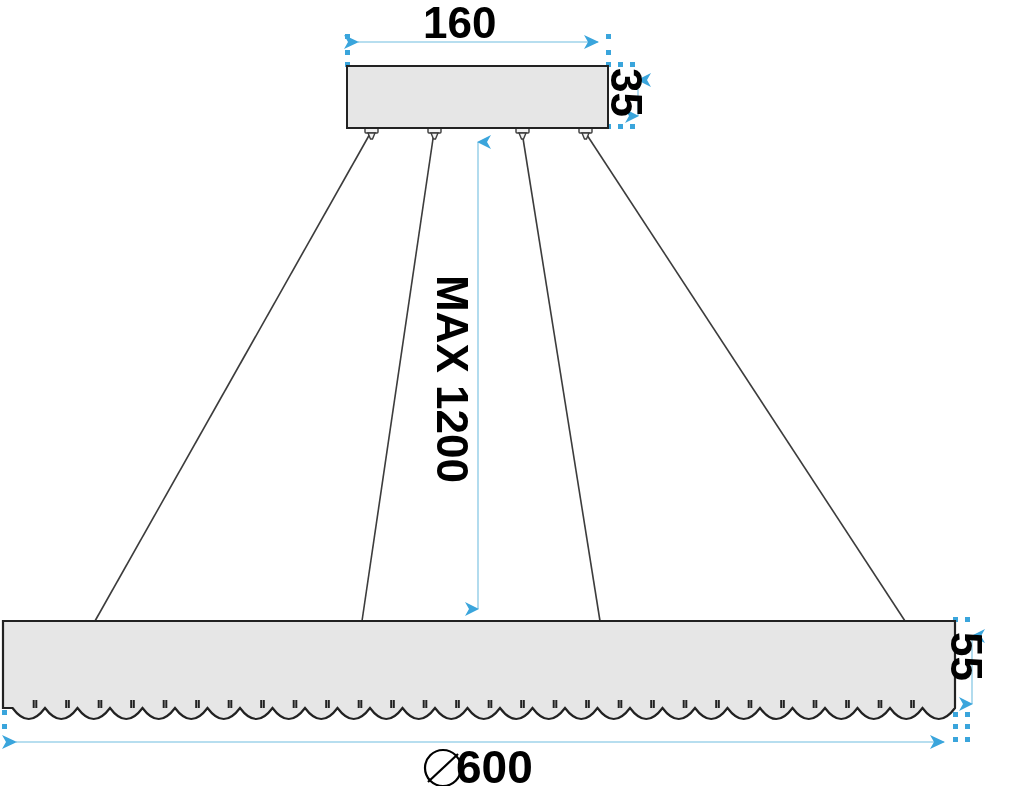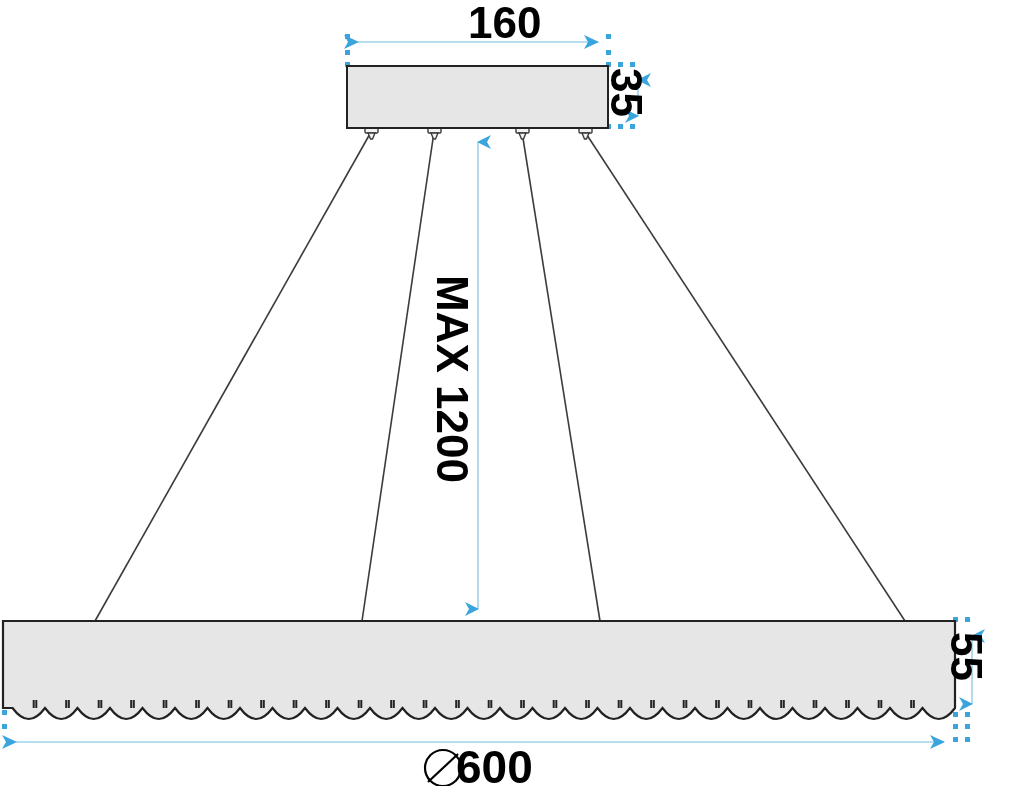--- a/index.html
+++ b/index.html
@@ -28,21 +28,21 @@
   }
   .dim-label {
     position: absolute;
     font-family: "Liberation Sans", sans-serif;
     font-weight: bold;
     color: #000000;
     white-space: nowrap;
     line-height: 1;
   }
   #label-160 {
-    left: 468px;
+    left: 423px;
     top: 1px;
     font-size: 44px;
     letter-spacing: 0px;
   }
   #label-35 {
     left: 648px;
     top: 68px;
     font-size: 44px;
     transform: rotate(90deg);
     transform-origin: left top;

